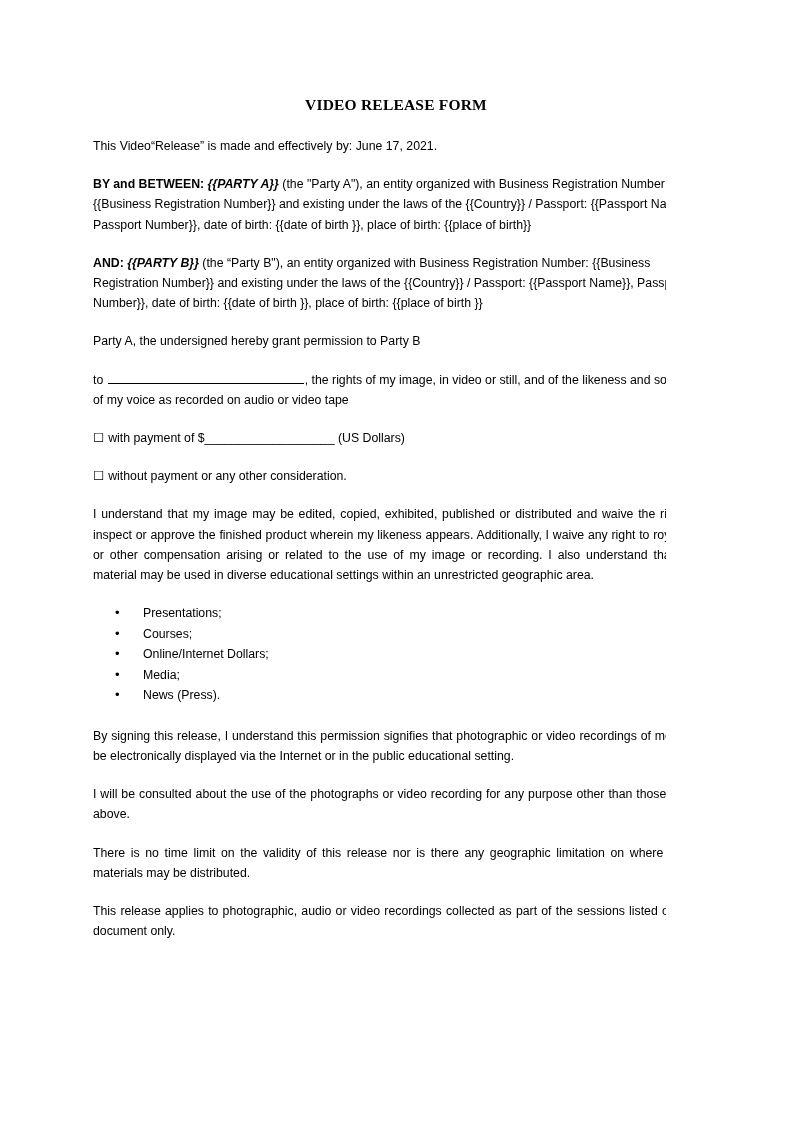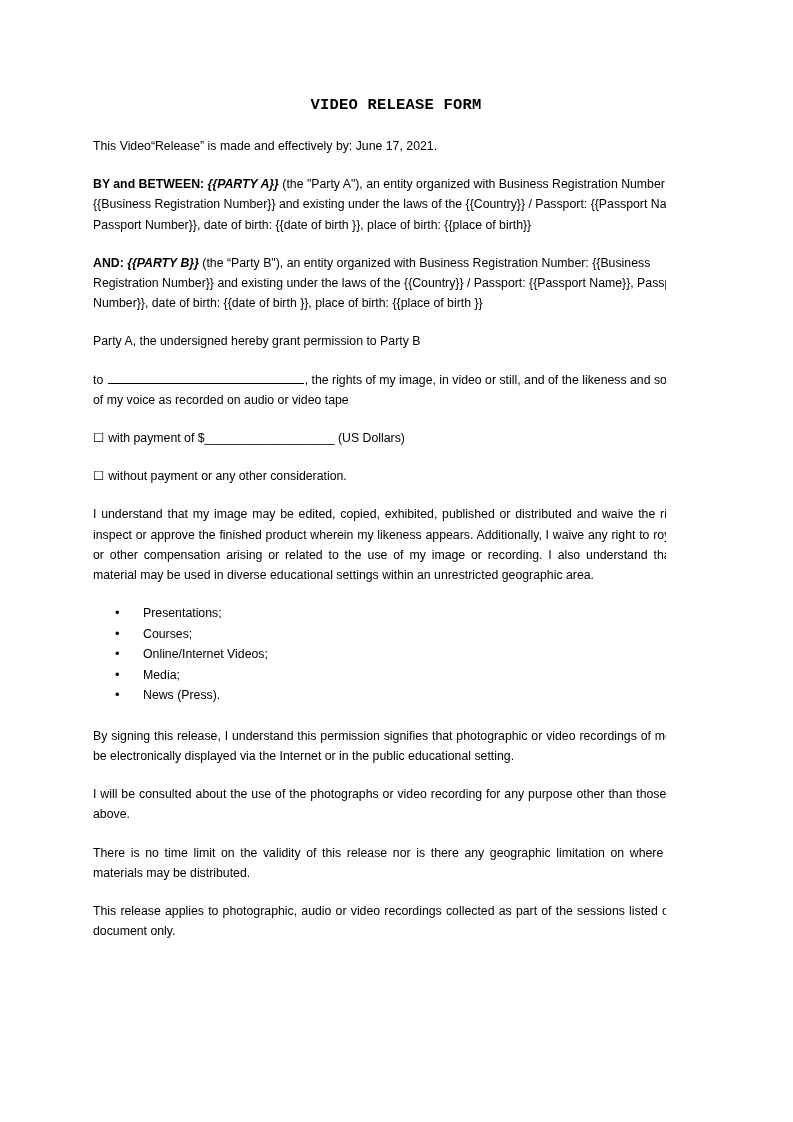--- a/index.html
+++ b/index.html
@@ -65,21 +65,21 @@
     left: 93px;
     top: 96px;
     width: 606px;
   }
   h1.title {
     font-size: 15.5px;
     font-weight: bold;
     text-align: center;
     margin: 0 0 22px 0;
     letter-spacing: 0.2px;
-    font-family: Liberation Mono, monospace;
+    font-family: Liberation Serif, serif;
   }
   p.para {
     font-size: 12.3px;
     line-height: 20.2px;
     margin: 0 0 18px 0;
     text-align: left;
   }
   p.just {
     text-align: justify;
   }
@@ -178,21 +178,21 @@
     <p class="para gap-xl">
       <span class="chk">☐</span><span>without payment or any other consideration.</span>
     </p>
 
     <p class="para just gap-md">I understand that my image may be edited, copied, exhibited, published or distributed and waive the right to inspect or approve the finished product wherein my likeness appears. Additionally, I waive any right to royalties or other compensation arising or related to the use of my image or recording. I also understand that this material may be used in diverse educational settings within an unrestricted geographic area.</p>
 
 
     <ul class="bullets">
       <li>Presentations;</li>
       <li>Courses;</li>
-      <li>Online/Internet Videos;</li>
+      <li>Online/Internet Dollars;</li>
       <li>Media;</li>
       <li>News (Press).</li>
     </ul>
 
     <p class="para just gap-md">By signing this release, I understand this permission signifies that photographic or video recordings of me may be electronically displayed via the Internet or in the public educational setting.</p>
 
     <p class="para just gap-md">I will be consulted about the use of the photographs or video recording for any purpose other than those listed above.</p>
 
     <p class="para just gap-md">There is no time limit on the validity of this release nor is there any geographic limitation on where these materials may be distributed.</p>
 

